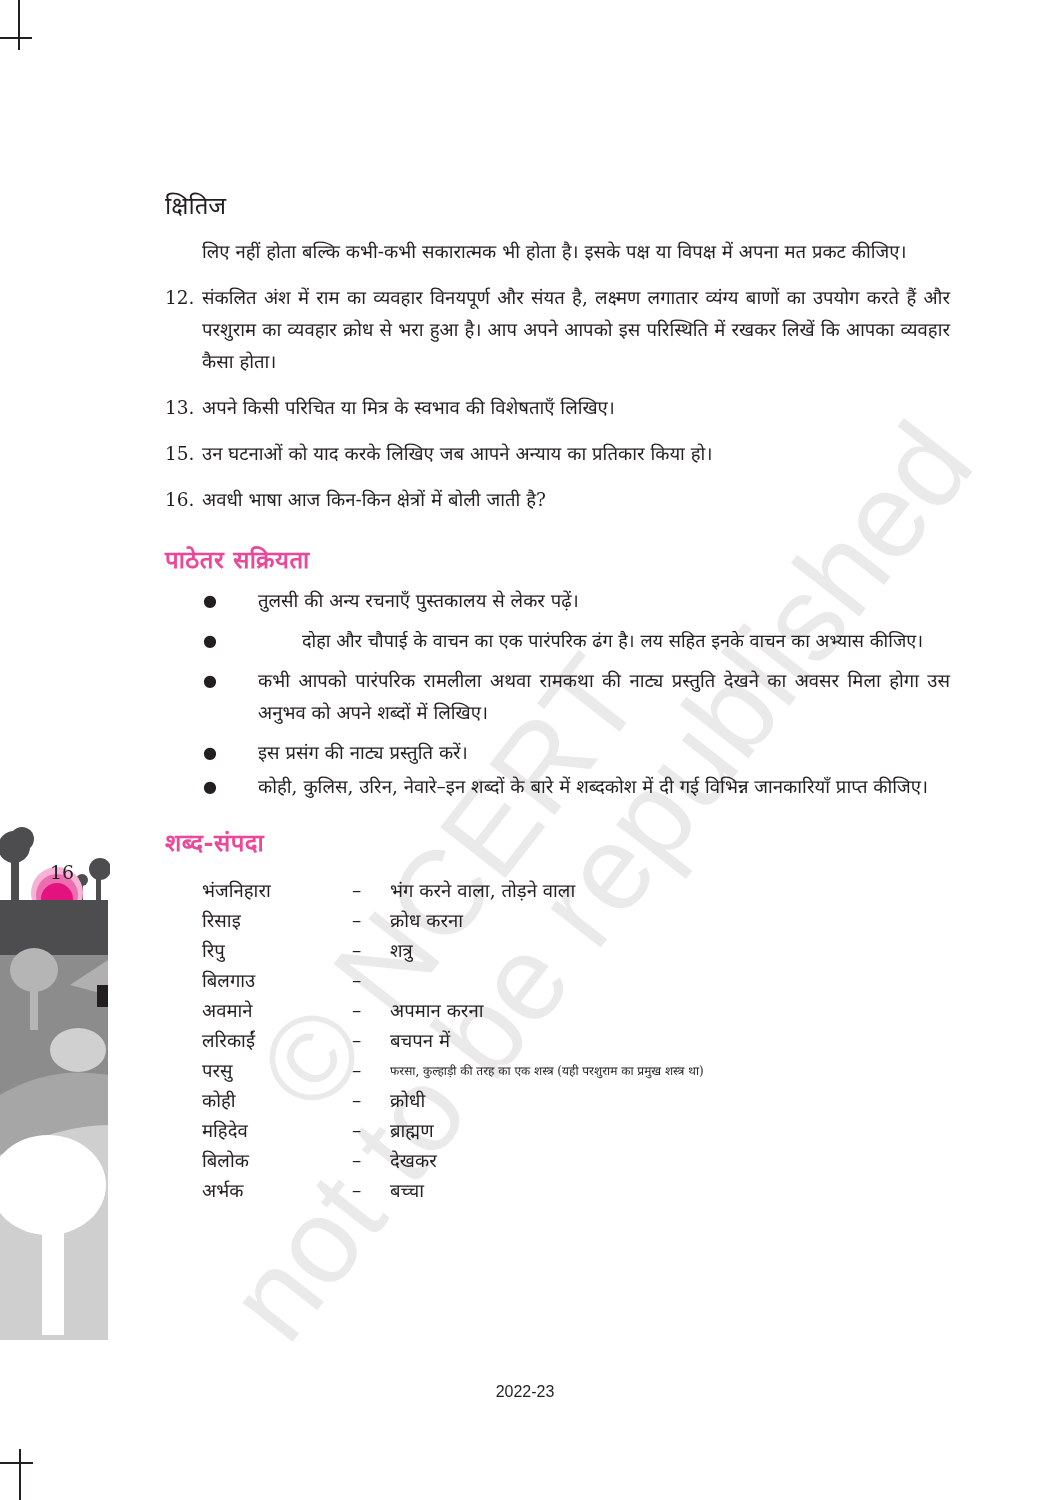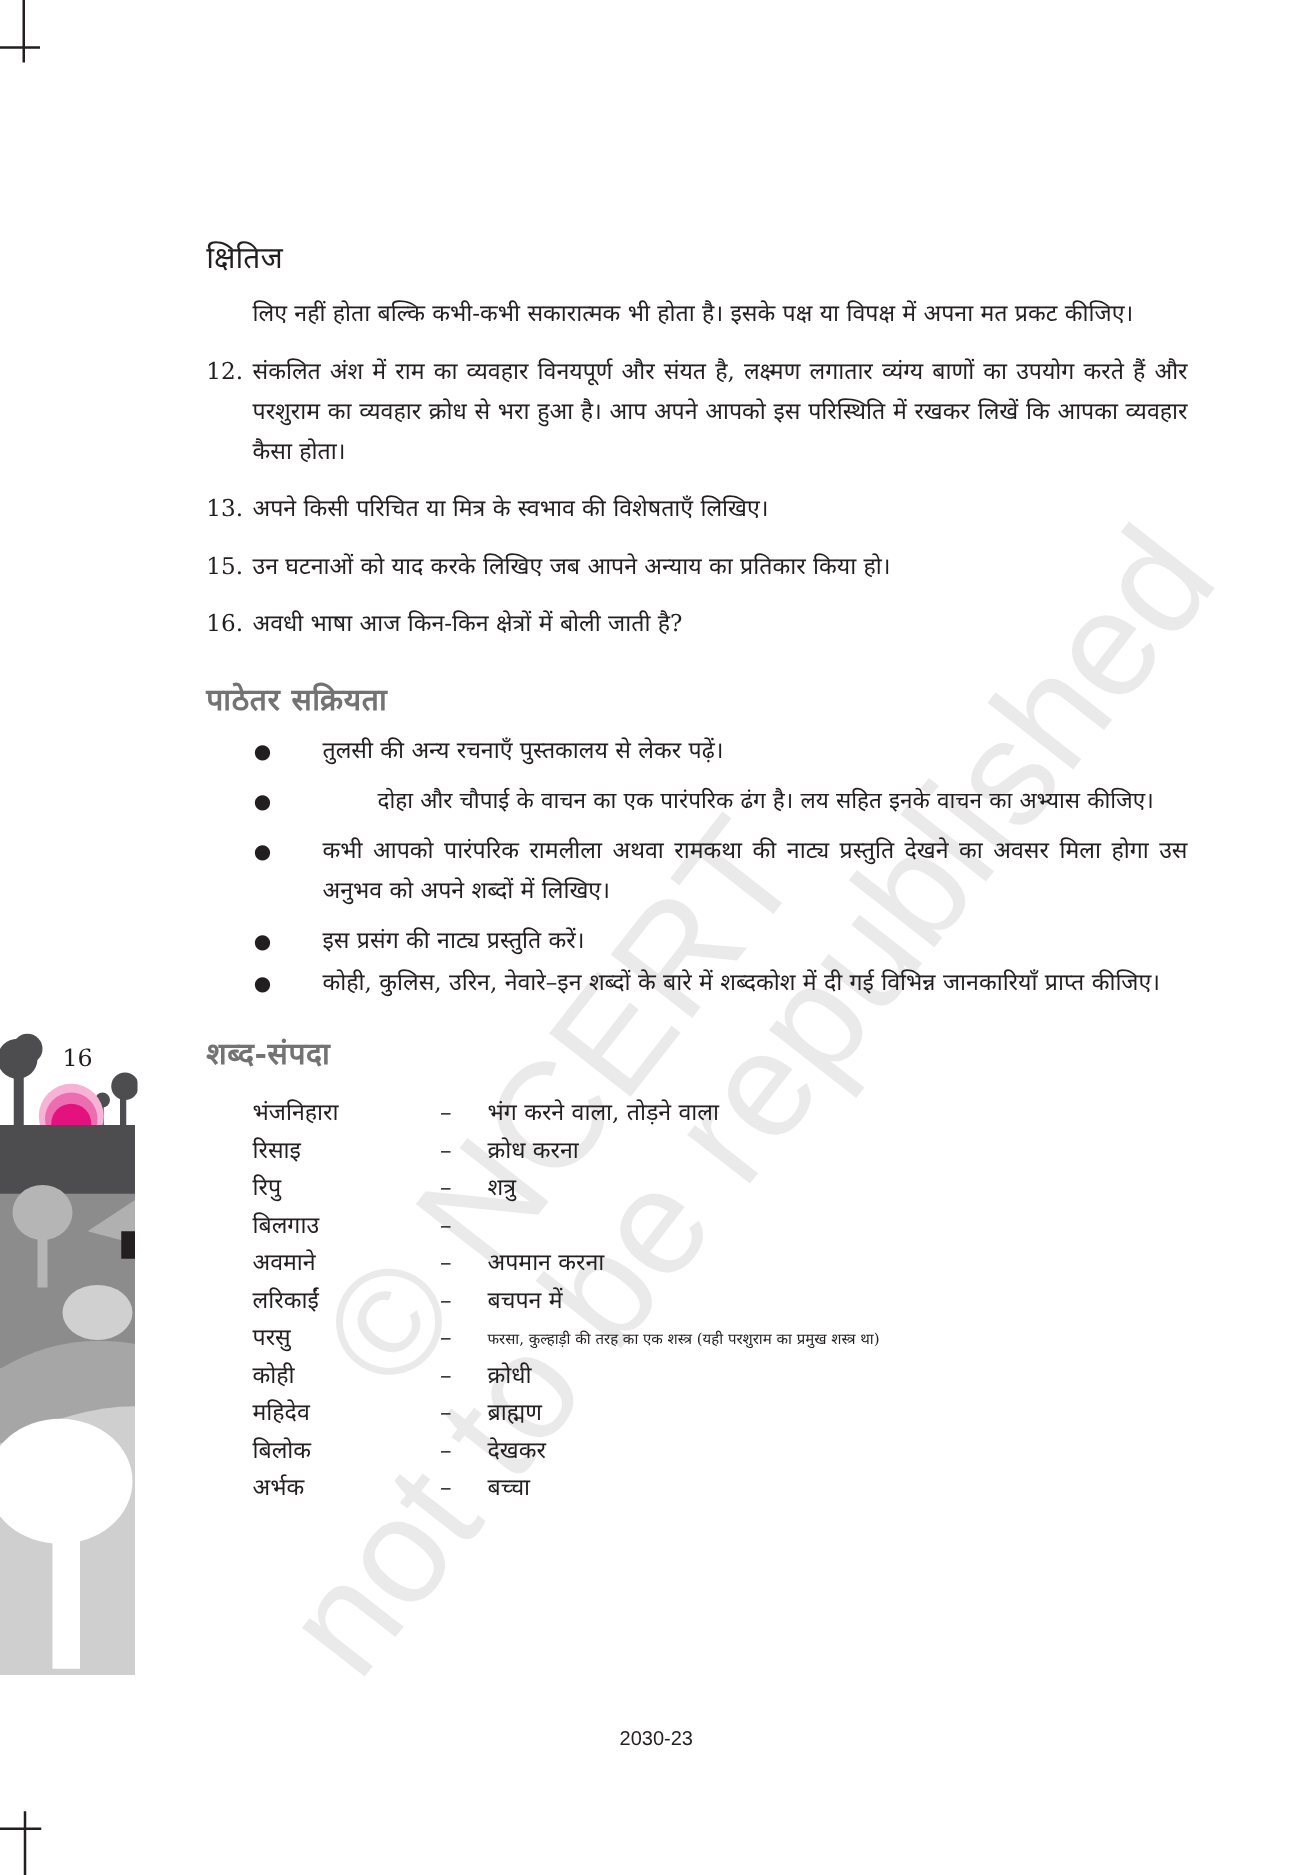--- a/index.html
+++ b/index.html
@@ -11,34 +11,34 @@
   .crop.h { height: 1.5px; }
 
   .running-head { position: absolute; left: 165px; top: 188px; font-size: 24px; }
 
   .body { position: absolute; left: 165px; top: 236px; width: 785px; font-size: 18.5px; }
   .cont { padding-left: 37px; line-height: 32px; text-align: justify; text-align-last: left; }
   .q { display: flex; margin-top: 14px; line-height: 32px; }
   .q .num { width: 37px; flex: 0 0 37px; }
   .q .txt { flex: 1; text-align: justify; text-align-last: left; }
 
-  .section-head { color: #737373; font-size: 24px; font-weight: bold; margin: 26px 0 10px 0; letter-spacing: 0.5px; }
+  .section-head { color: #ec4899; font-size: 24px; font-weight: bold; margin: 26px 0 10px 0; letter-spacing: 0.5px; }
 
   .bullets { margin: 0; padding: 0; list-style: none; }
   .bullets li { display: flex; line-height: 32px; margin-top: 8px; }
   .bullets li .dot { width: 93px; flex: 0 0 93px; padding-left: 38px; box-sizing: border-box; font-size: 16px; }
   .bullets li .txt { flex: 1; text-align: justify; text-align-last: left; }
 
   .glossary { margin-top: 18px; padding-left: 37px; }
   .gl-row { display: flex; line-height: 30px; }
   .gl-row .word { width: 150px; flex: 0 0 150px; }
   .gl-row .dash { width: 38px; flex: 0 0 38px; }
   .gl-row .meaning { flex: 1; }
 
-  .page-number { position: absolute; left: 50px; top: 836px; font-size: 19px; }
+  .page-number { position: absolute; left: 50px; top: 861px; font-size: 19px; }
   .footer-year { position: absolute; left: 0; width: 1050px; top: 1383px; text-align: center;
                  font-family: "Liberation Sans", sans-serif; font-size: 16px; }
   .wm1 { position: absolute; left: 230px; top: 1050px; transform: rotate(-52deg); transform-origin: left top;
          color: rgba(150,150,150,0.2); font-family: "Liberation Sans", sans-serif; font-size: 120px; white-space: nowrap; }
   .wm2 { position: absolute; left: 170px; top: 1260px; transform: rotate(-52deg); transform-origin: left top;
          color: rgba(150,150,150,0.2); font-family: "Liberation Sans", sans-serif; font-size: 120px; white-space: nowrap; }
 </style>
 </head>
 <body>
 
@@ -180,13 +180,13 @@
         <span class="meaning">देखकर</span>
       </div>
     <div class="gl-row">
         <span class="word">अर्भक</span>
         <span class="dash">–</span>
         <span class="meaning">बच्चा</span>
       </div>
   </div>
 </div>
 
-<div class="footer-year">2030-23</div>
+<div class="footer-year">2022-23</div>
 
 </body></html>

